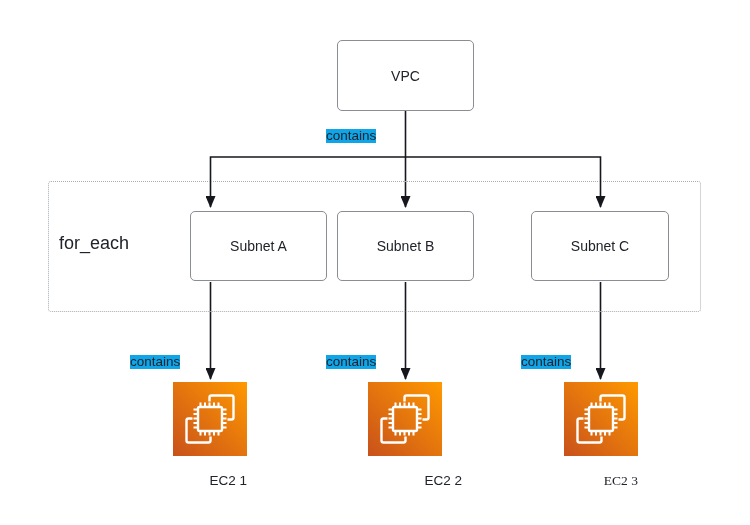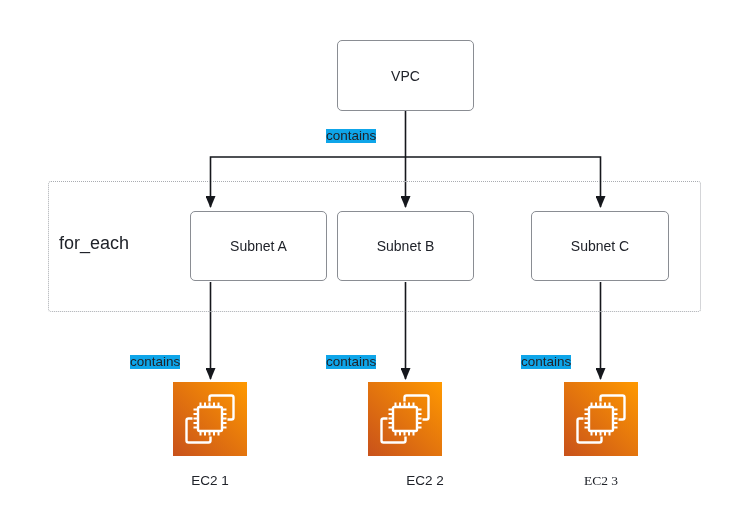--- a/index.html
+++ b/index.html
@@ -64,21 +64,21 @@
     width: 74px; height: 74px;
     top: 382px;
   }
   .ec2-icon-1 { left: 173px; }
   .ec2-icon-2 { left: 368px; }
   .ec2-icon-3 { left: 564px; }
   .ec2-label {
     position: absolute;
     top: 474px;
     width: 74px;
-    text-align: center;
+    text-align: right;
     font-size: 13.5px;
     line-height: 14px;
   }
   .ec2-label-1 { left: 173px; }
   .ec2-label-2 { left: 388px; }
   .ec2-label-3 { left: 564px; font-family: Liberation Serif, serif; }
 </style>
 </head>
 <body>
 

